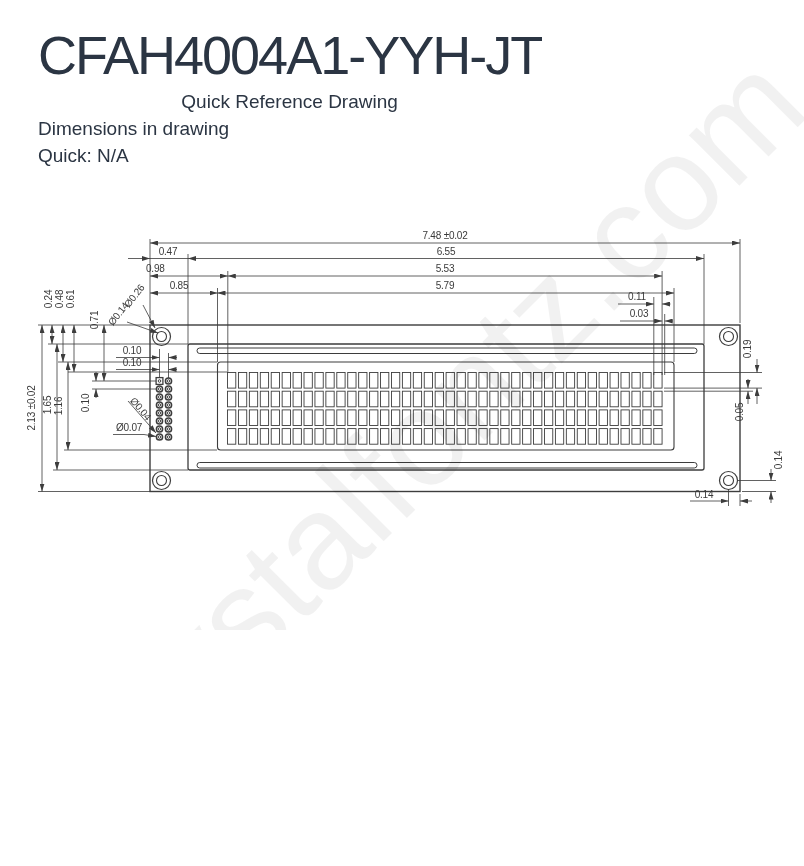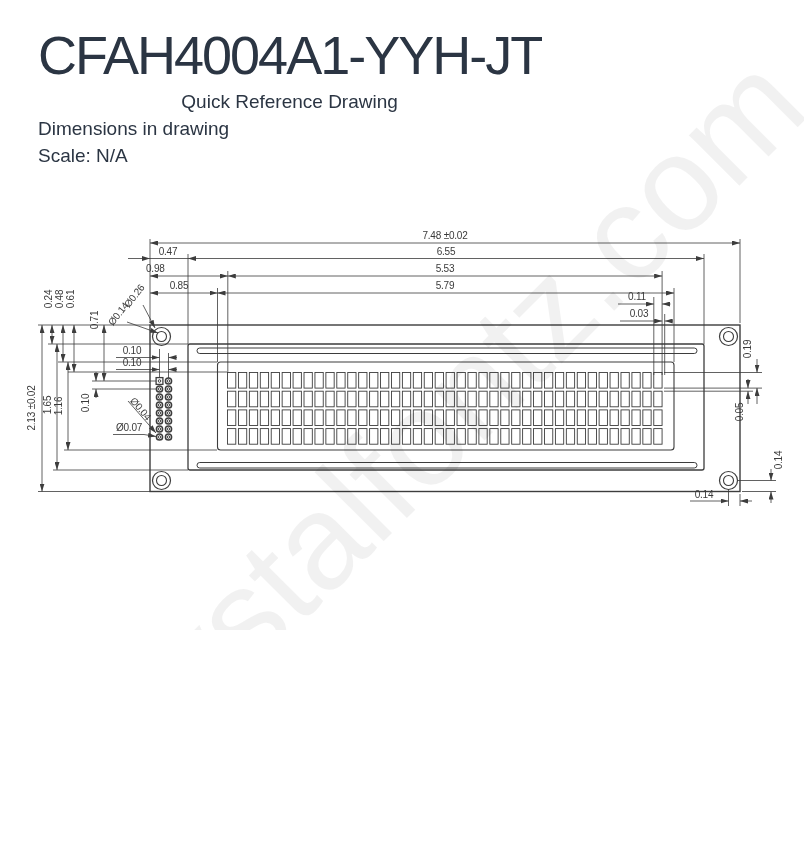--- a/index.html
+++ b/index.html
@@ -69,21 +69,21 @@
 </style>
 </head>
 <body>
 
 <div class="page">
 
   <div class="hdr">
     <h1>CFAH4004A1-YYH-JT</h1>
     <div class="sub">Quick Reference Drawing</div>
     <div class="sub">Dimensions in drawing</div>
-    <div class="sub">Scale: N/A</div>
+    <div class="sub">Quick: N/A</div>
   </div>
 
   <svg class="drawing" width="804" height="866" viewBox="0 0 804 866" xmlns="http://www.w3.org/2000/svg">
     <defs>
       <marker id="arr" orient="auto-start-reverse" markerUnits="userSpaceOnUse" markerWidth="8" markerHeight="5" refX="8" refY="2.5">
         <path d="M0,0 L8,2.5 L0,5 Z" fill="#3d3d3d"></path>
       </marker>
     </defs>
 
     <g>

